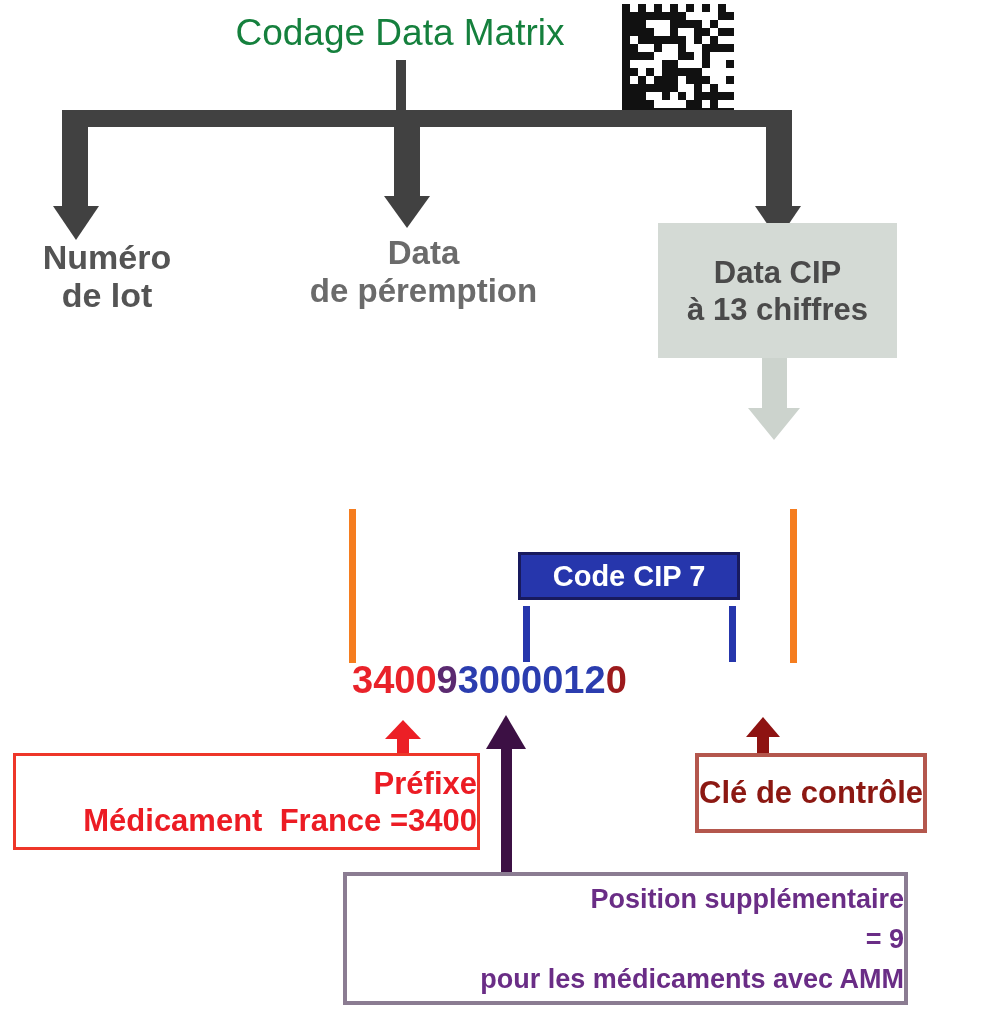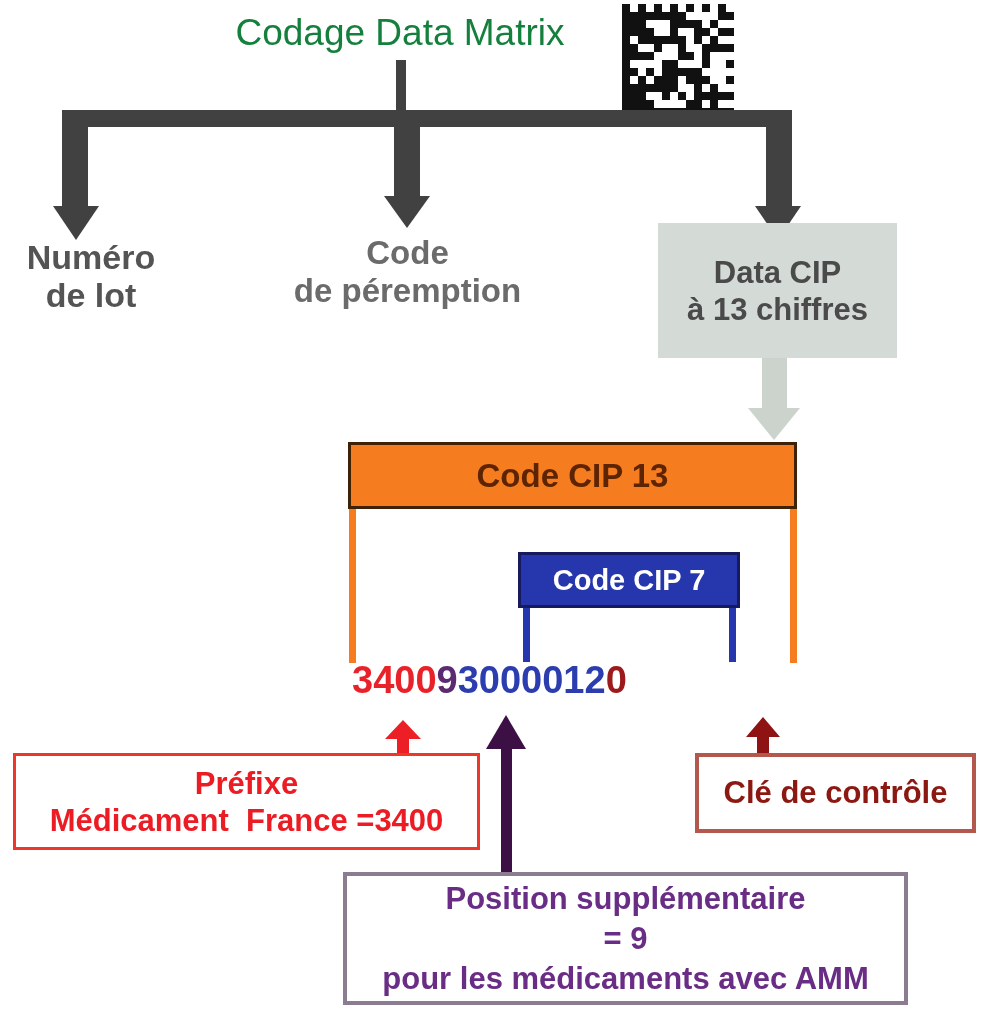--- a/index.html
+++ b/index.html
@@ -7,50 +7,50 @@
     position:relative; width:1000px; height:1013px; background:#ffffff;
     font-family:"Liberation Sans", sans-serif; overflow:hidden;
   }
   .abs { position:absolute; }
   .title {
     left:150px; top:12px; width:500px; text-align:center;
     font-size:37px; color:#15803d; letter-spacing:0px;
   }
   .dm { left:620px; top:4px; width:115px; height:112px; }
   .bgsvg { left:0; top:0; width:1000px; height:1013px; }
-  .branch-label { text-align:center; font-weight:bold; }
+  .branch-label { text-align:center; font-weight:bold;padding-left:16px; }
   .l-numero { left:0px; top:238px; width:182px; font-size:34px; line-height:38px; color:#545454; }
   .l-date   { left:255px; top:234px; width:305px; font-size:33px; line-height:38px; color:#6b6b6b; }
   .graybox {
     left:658px; top:223px; width:239px; height:135px;
     display:flex; flex-direction:column; justify-content:center;
     text-align:center; font-weight:bold; font-size:31px; line-height:37px;
   }
   .orangebar {
     left:348px; top:442px; width:449px; height:67px; box-sizing:border-box;
     border:3px solid #3f2205; display:flex; align-items:center; justify-content:center;
     font-weight:bold; font-size:33px;
   }
   .bluebox {
-    left:518px; top:552px; width:222px; height:56px; box-sizing:border-box;
+    left:518px; top:552px; width:222px; height:48px; box-sizing:border-box;
     border:3px solid #181a5e; display:flex; align-items:center; justify-content:center;
     font-weight:bold; font-size:29px; color:#ffffff;
   }
   .digits {
     left:352px; top:661px; width:430px; white-space:nowrap;
     font-weight:bold; font-size:38px; line-height:1; letter-spacing:0px;
   }
   .annot {
     box-sizing:border-box; background:#ffffff; display:flex; flex-direction:column;
-    justify-content:center; text-align:center; font-weight:bold;
+    justify-content:center; text-align:center; font-weight:bold;align-items:flex-end;
   }
   .redbox    { left:13px;  top:753px; width:467px; height:97px;  border:3px solid #ee3629; font-size:31px; line-height:37px; }
   .redbox div { white-space:pre-wrap; }
-  .clebox    { left:695px; top:753px; width:281px; height:80px;  border:4px solid #b4574d; font-size:31px; }
-  .purplebox { left:343px; top:872px; width:565px; height:133px; border:4px solid #8b7c92; font-size:31px; line-height:40px; }
+  .clebox    { left:695px; top:753px; width:232px; height:80px;  border:4px solid #b4574d; font-size:31px; }
+  .purplebox { left:343px; top:872px; width:565px; height:133px; border:4px solid #8b7c92; font-size:27px; line-height:40px; }
 </style>
 </head>
 <body>
 
 <div class="stage">
 
   <div class="abs title">Codage Data Matrix</div>
 
   <svg class="abs dm" id="dm" viewBox="0 0 112 112" shape-rendering="crispEdges">
       <rect x="0" y="0" width="8" height="8" fill="#111111"></rect>
@@ -217,29 +217,28 @@
       <polygon points="763,717 746,737 780,737"></polygon>
       <rect x="757" y="735" width="12" height="19"></rect>
     </g>
   </svg>
 
   <div class="abs branch-label l-numero">
     <div>Numéro</div>
     <div>de lot</div>
   </div>
   <div class="abs branch-label l-date">
-    <div>Code</div>
+    <div>Data</div>
     <div>de péremption</div>
   </div>
   <div class="abs graybox" style="background-color: rgb(212, 218, 213); color: rgb(74, 74, 74);">
     <div>Data CIP</div>
     <div>à 13 chiffres</div>
   </div>
 
-  <div class="abs orangebar" style="background-color: rgb(245, 125, 31); color: rgb(93, 36, 3);">Code CIP 13</div>
 
   <div class="abs bluebox" style="background-color: rgb(38, 54, 172);">Code CIP 7</div>
 
   <div class="abs digits" id="digits"><span style="color: rgb(233, 34, 42);">3400</span><span style="color: rgb(91, 42, 112);">9</span><span style="color: rgb(43, 61, 175);">3000012</span><span style="color: rgb(156, 26, 28);">0</span></div>
 
   <div class="abs annot redbox" style="color: rgb(236, 28, 36);">
     <div>Préfixe</div>
     <div>Médicament  France =3400</div>
   </div>
 

